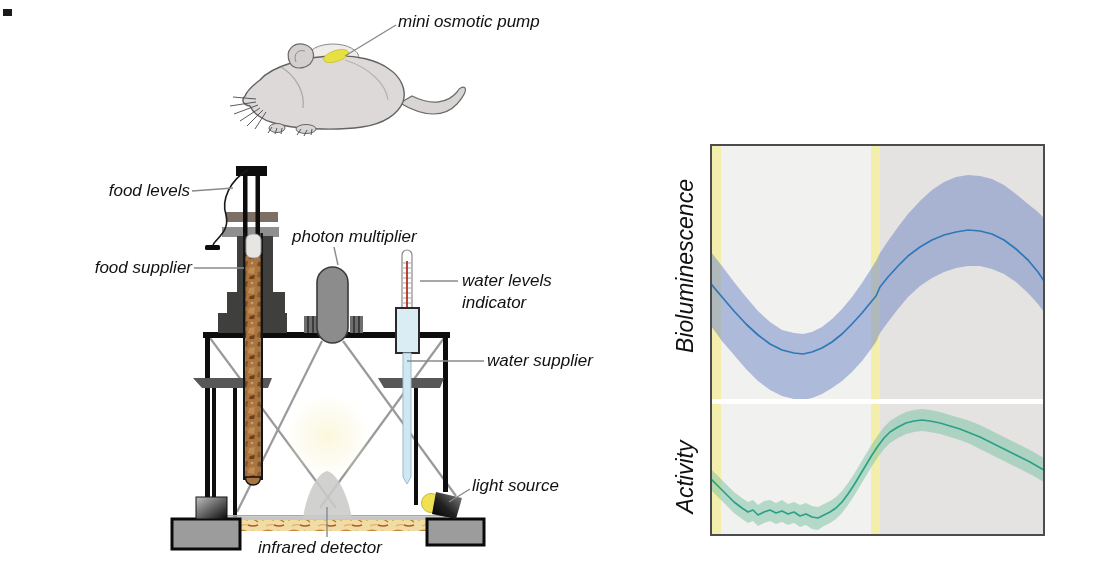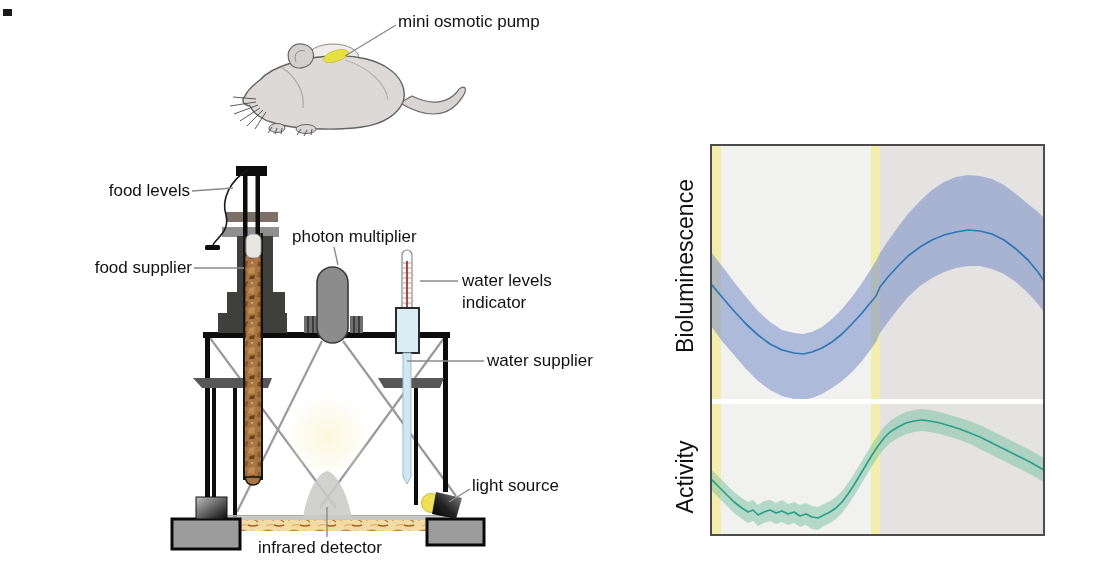--- a/index.html
+++ b/index.html
@@ -1,16 +1,16 @@
 <!DOCTYPE html>
 <html><head>
 <meta charset="utf-8">
 <style>
   html,body{margin:0;padding:0;background:#ffffff;}
-  .stage{position:relative;width:1120px;height:569px;background:#ffffff;overflow:hidden;}
+  .stage{position:relative;width:1120px;height:569px;background:#ffffff;overflow:hidden;font-style:italic;}
   svg{position:absolute;left:0;top:0;}
   text{font-family:"Liberation Sans", sans-serif;fill:#111;}
   .lbl{font-size:17px;}
   .axis-lbl{font-size:23px;}
   .leader{stroke:#8a8a8a;stroke-width:1.4;fill:none;}
 </style>
 </head>
 <body>
 
 <div class="stage">

